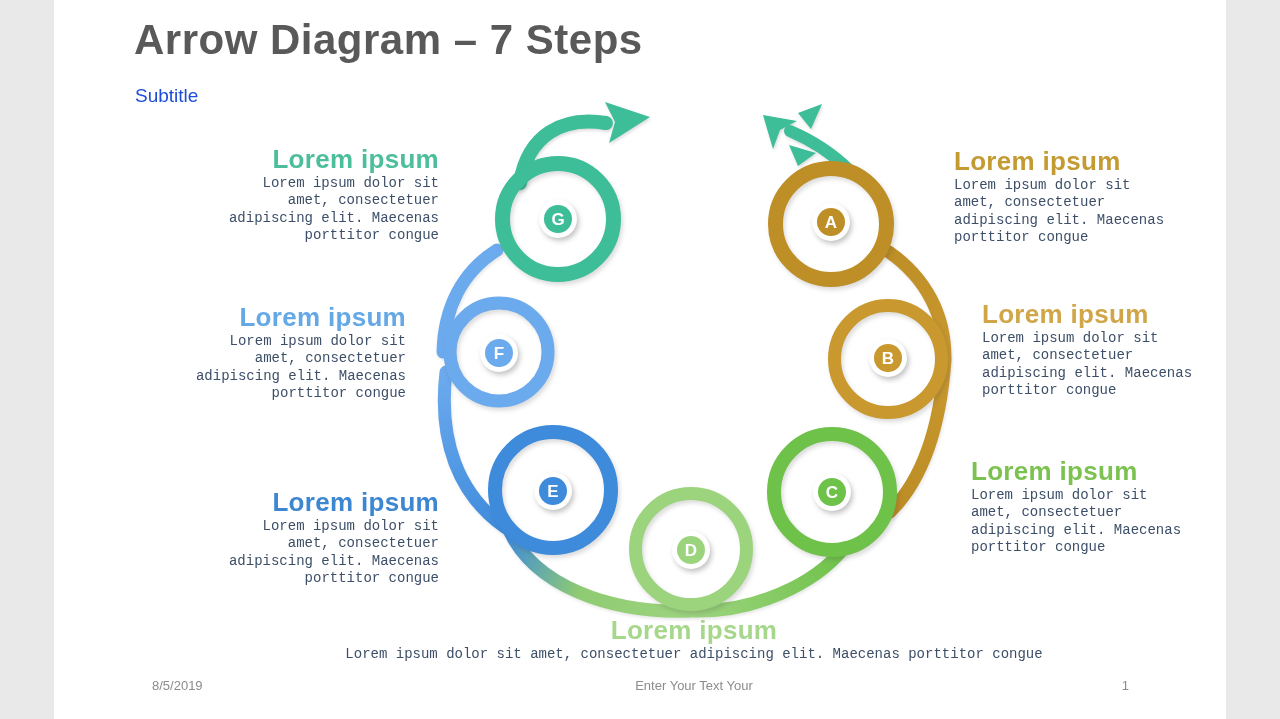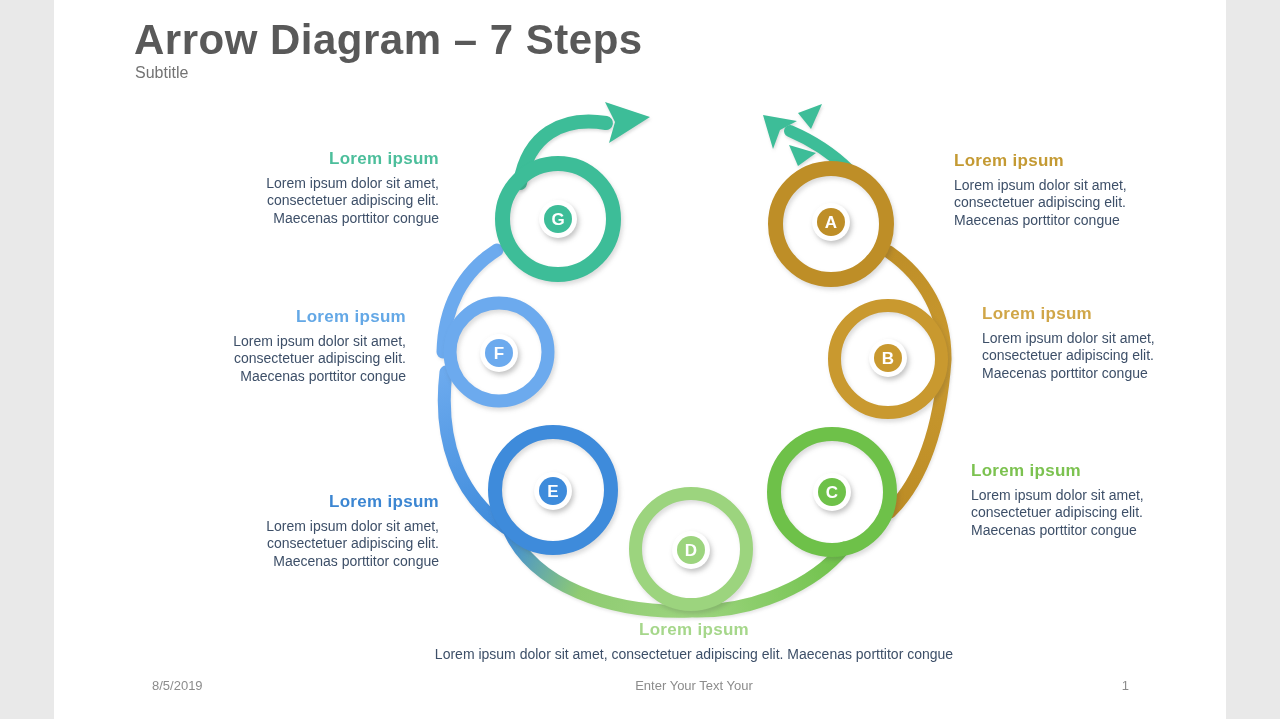--- a/index.html
+++ b/index.html
@@ -5,31 +5,31 @@
   html,body{margin:0;padding:0;background:#e9e9e9;}
   .slide{
     position:relative;width:1172px;height:719px;background:#ffffff;
     font-family:"Liberation Sans", sans-serif;overflow:hidden;margin:0 auto;
   }
   .title{
     position:absolute;left:80px;top:16px;font-size:42px;line-height:48px;
     font-weight:bold;color:#595959;letter-spacing:.5px;
   }
   .subtitle{
-    position:absolute;left:81px;top:64px;font-size:16px;color:#737373;
+    position:absolute;left:81px;top:85px;font-size:19px;color:#1d4ed8;
   }
   .diagram-svg{position:absolute;left:0;top:0;}
   .connectors{filter:drop-shadow(1px 2px 1.5px rgba(60,60,60,.12));}
   .rings{filter:drop-shadow(2px 3px 2px rgba(60,60,60,.18));}
   .arrows{filter:drop-shadow(1px 2px 1.5px rgba(60,60,60,.18));}
   .badges{filter:drop-shadow(2px 3px 2.5px rgba(60,60,60,.30));}
   .badge-letter{font-family:"Liberation Sans",sans-serif;font-size:17px;font-weight:bold;fill:#ffffff;}
   .tblock{position:absolute;width:215px;}
-  .tblock .bh{font-size:17px;font-weight:bold;letter-spacing:.3px;line-height:26px;margin-bottom:3px;}
-  .tblock .bb{font-size:14px;line-height:17.4px;color:#3D4F68;}
+  .tblock .bh{font-size:26px;font-weight:bold;letter-spacing:.3px;line-height:26px;margin-bottom:3px;}
+  .tblock .bb{font-size:14px;line-height:17.4px;color:#3D4F68;font-family:Liberation Mono, monospace;}
   .align-r{text-align:right;}
   .align-l{text-align:left;}
   .tb-tl{left:170px;top:146px;}
   .tb-ml{left:137px;top:304px;}
   .tb-bl{left:170px;top:489px;}
   .tb-tr{left:900px;top:148px;}
   .tb-mr{left:928px;top:301px;}
   .tb-br{left:917px;top:458px;}
   .tb-bc{left:0;top:617px;width:1280px;text-align:center;}
   .tb-bc .bb{white-space:nowrap;}

